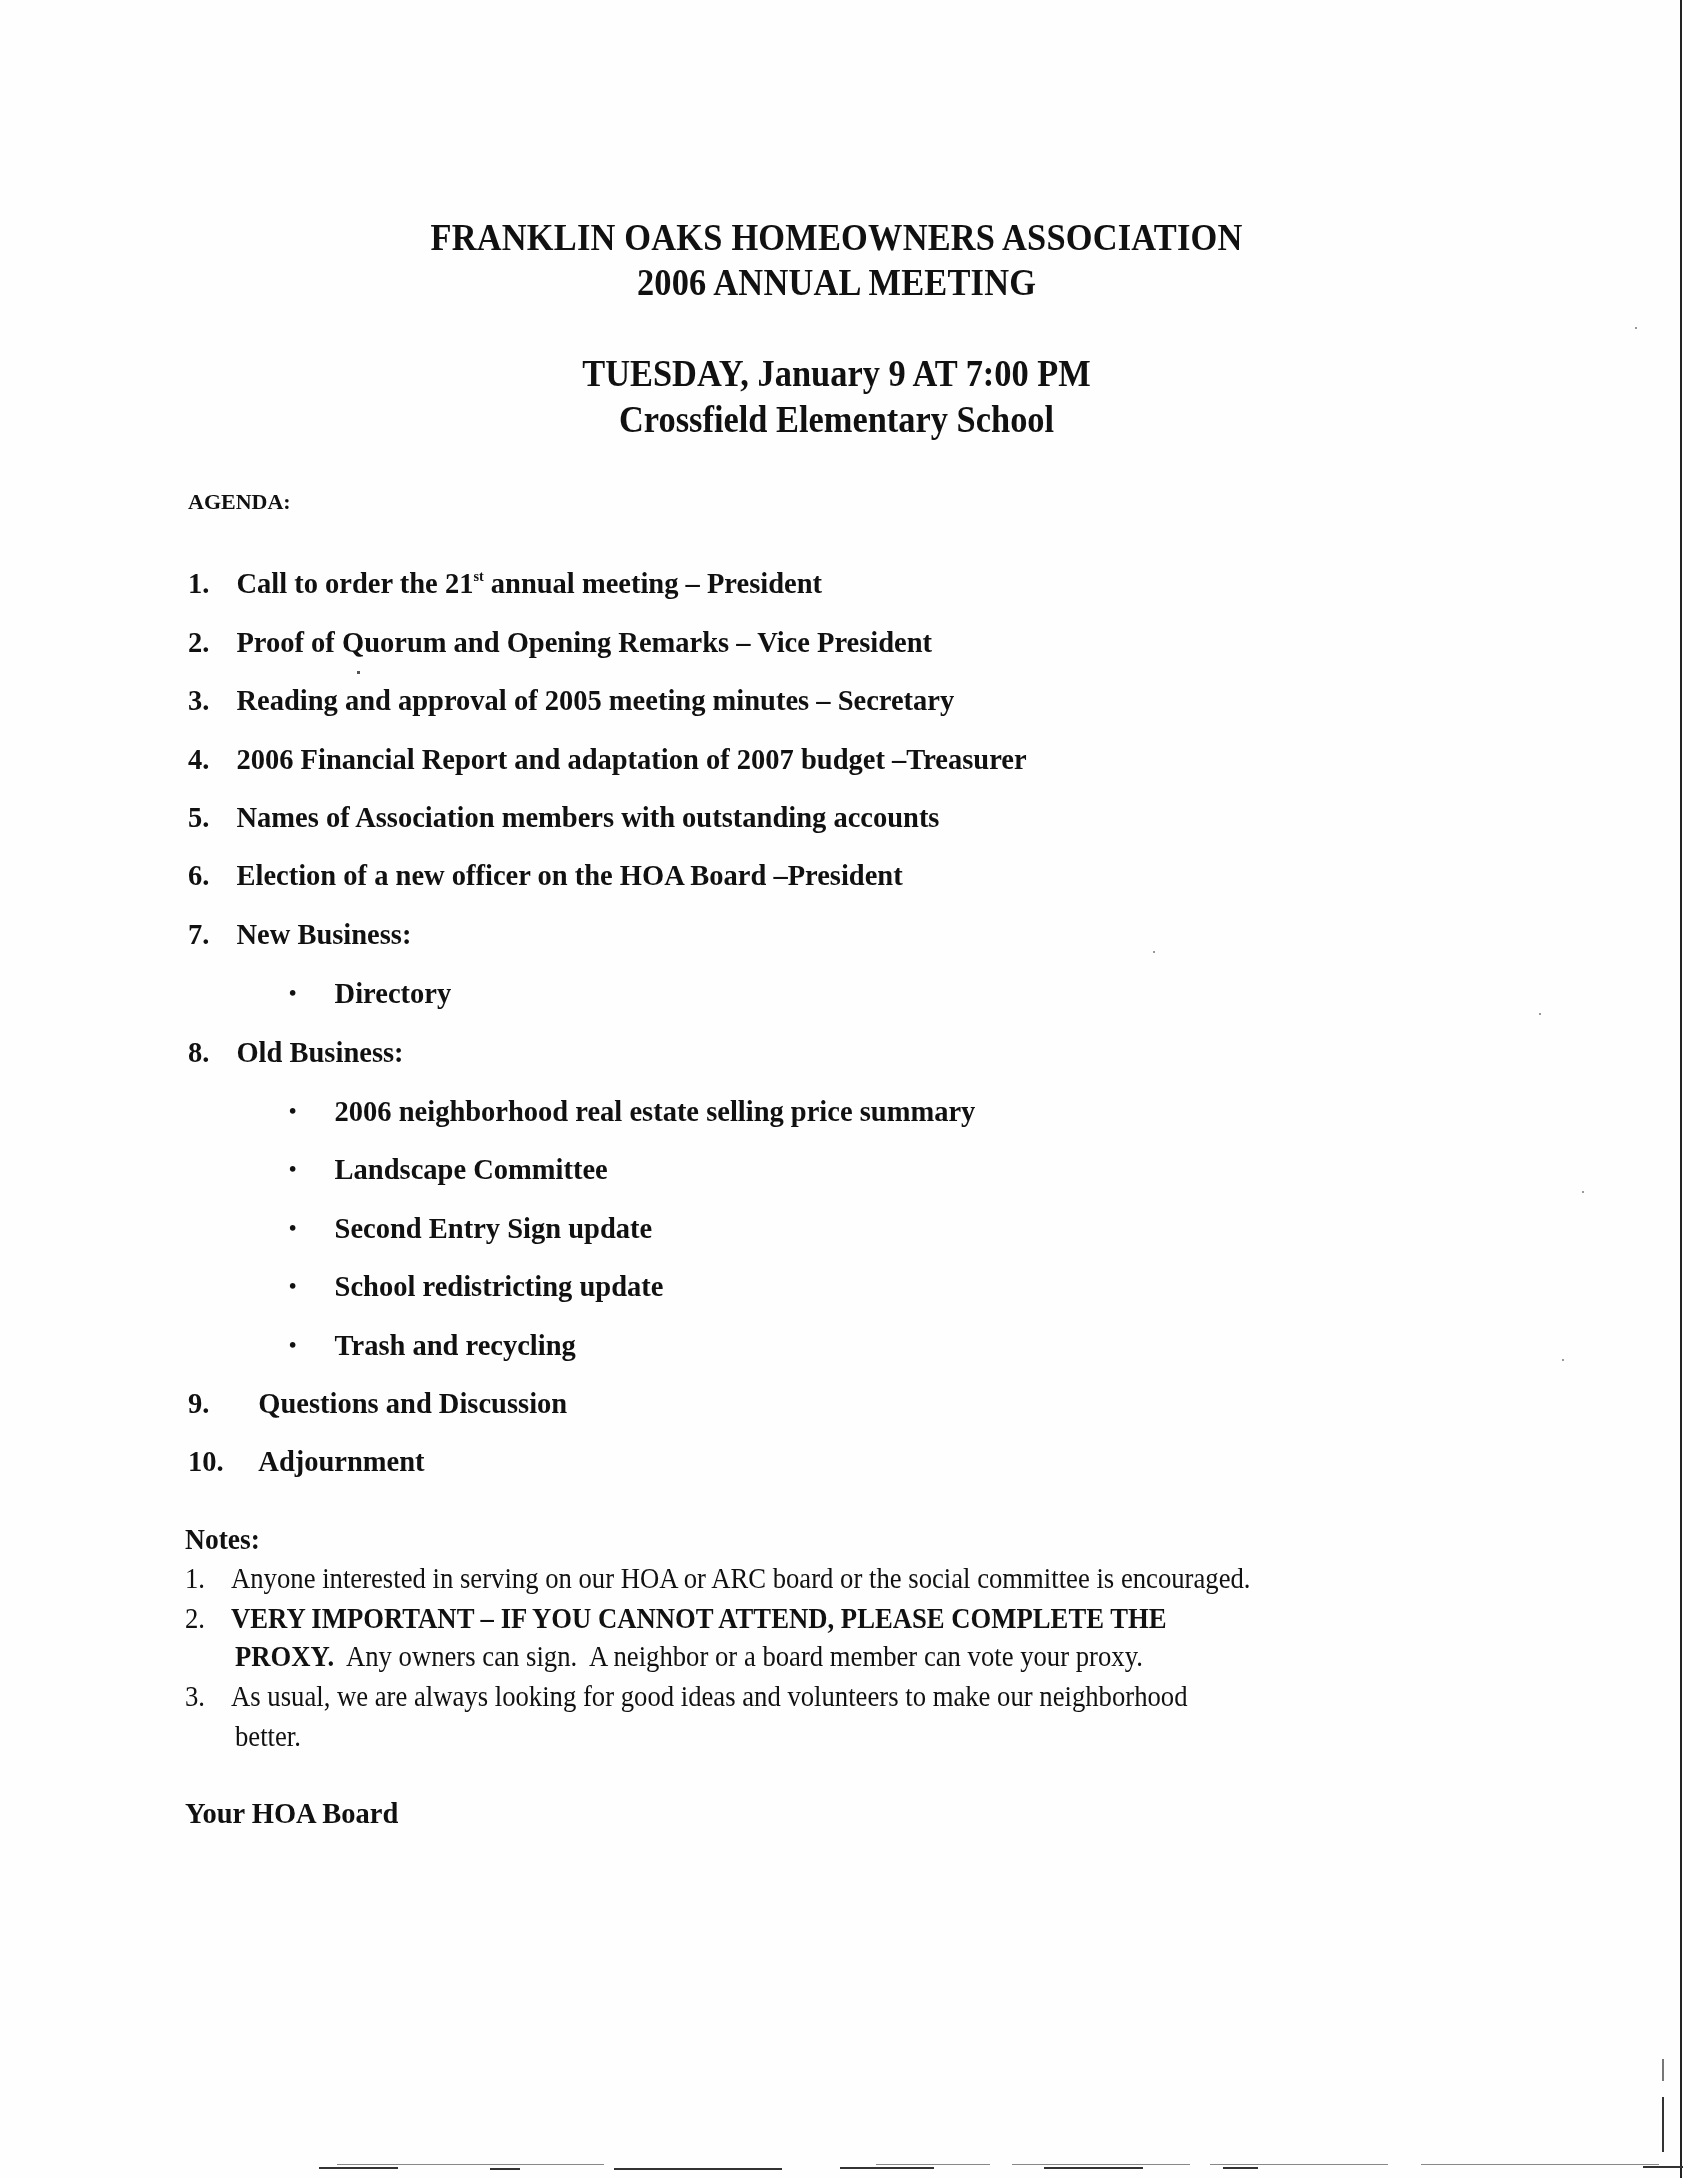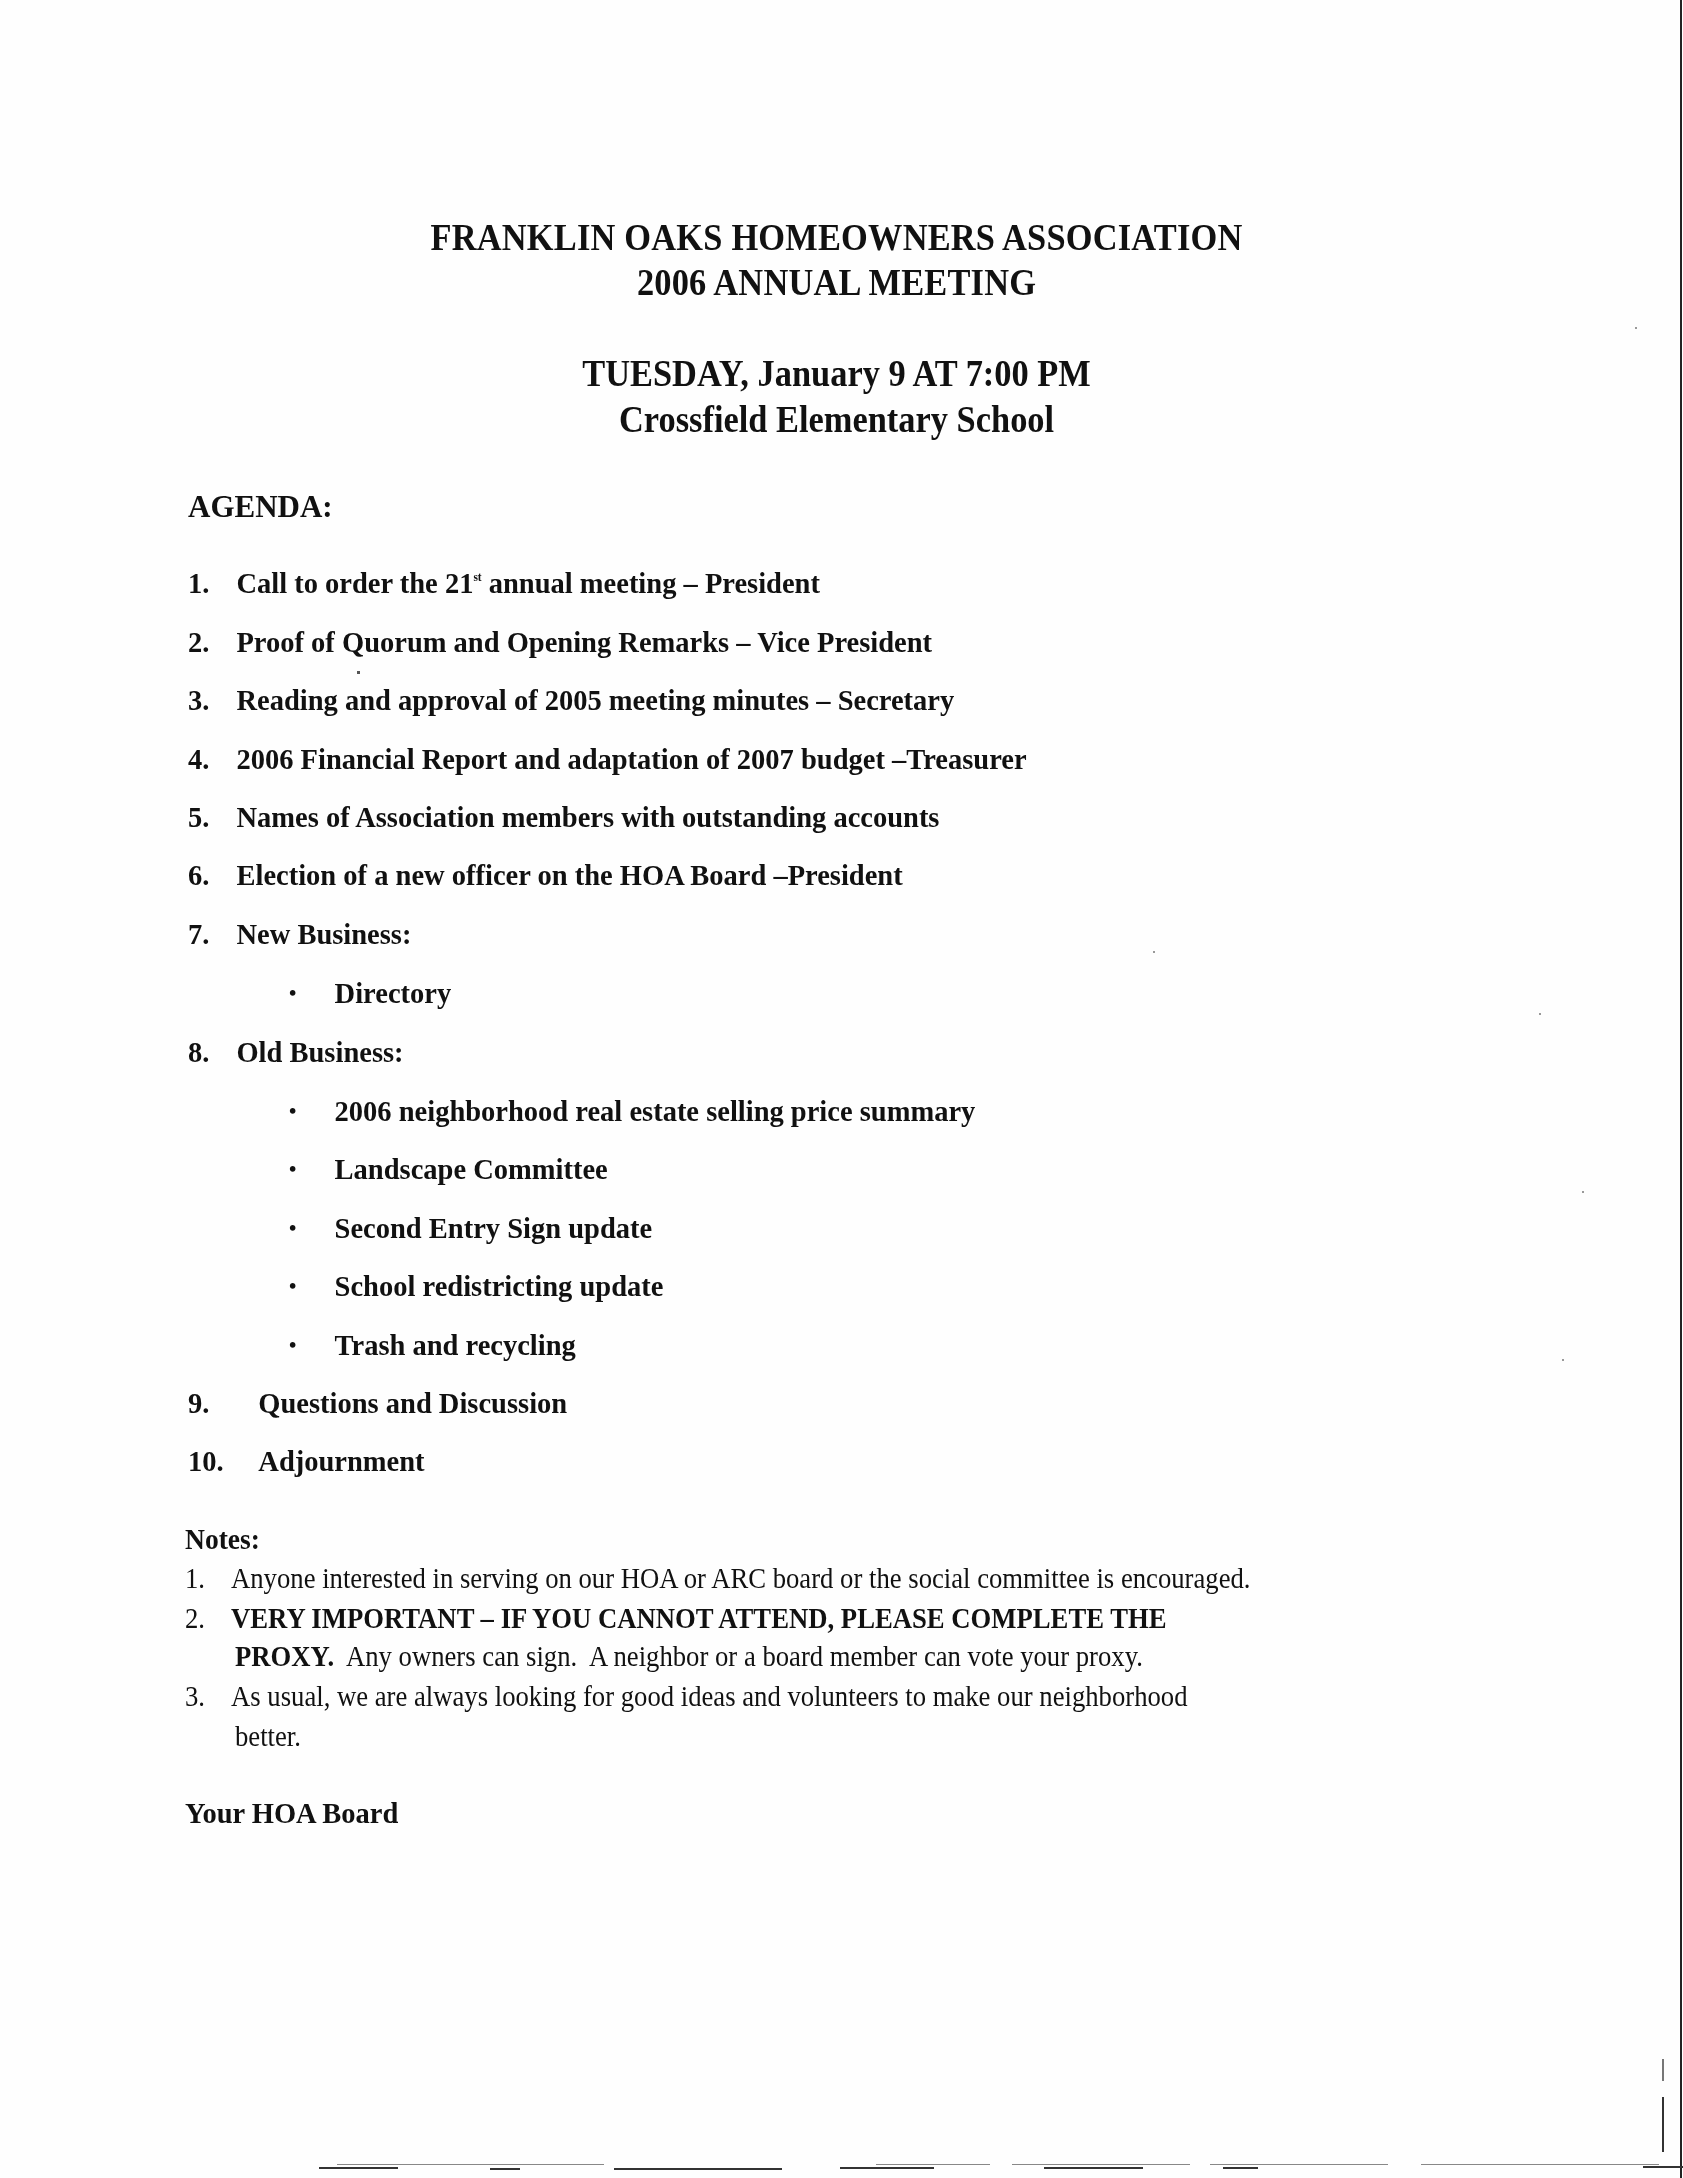--- a/index.html
+++ b/index.html
@@ -43,21 +43,21 @@
       left: 0; width: 1673px;
       text-align: center;
       font-weight: bold;
       font-size: 37px;
       transform: scaleX(0.93);
       transform-origin: 837px 0;
     }
     .agenda-head {
       left: 188px;
       font-weight: bold;
-      font-size: 31px;
+      font-size: 22px;
     }
     .item {
       font-weight: bold;
       font-size: 30px;
       left: 188px;
       transform: scaleX(0.95);
       transform-origin: 0 0;
     }
     .item .num {
       display: inline-block;
@@ -70,21 +70,21 @@
       left: 289px;
       transform: scaleX(0.95);
       transform-origin: 0 0;
     }
     .bullet .dot {
       display: inline-block;
       width: 48px;
       font-size: 22px;
       vertical-align: 3px;
     }
-    sup { font-size: 12px; vertical-align: 12px; line-height: 0; }
+    sup { font-size: 15px; vertical-align: 12px; line-height: 0; }
 
     .notes-head {
       left: 185px;
       font-weight: bold;
       font-size: 29px;
       transform: scaleX(0.95);
       transform-origin: 0 0;
     }
     .note {
       left: 185px;

